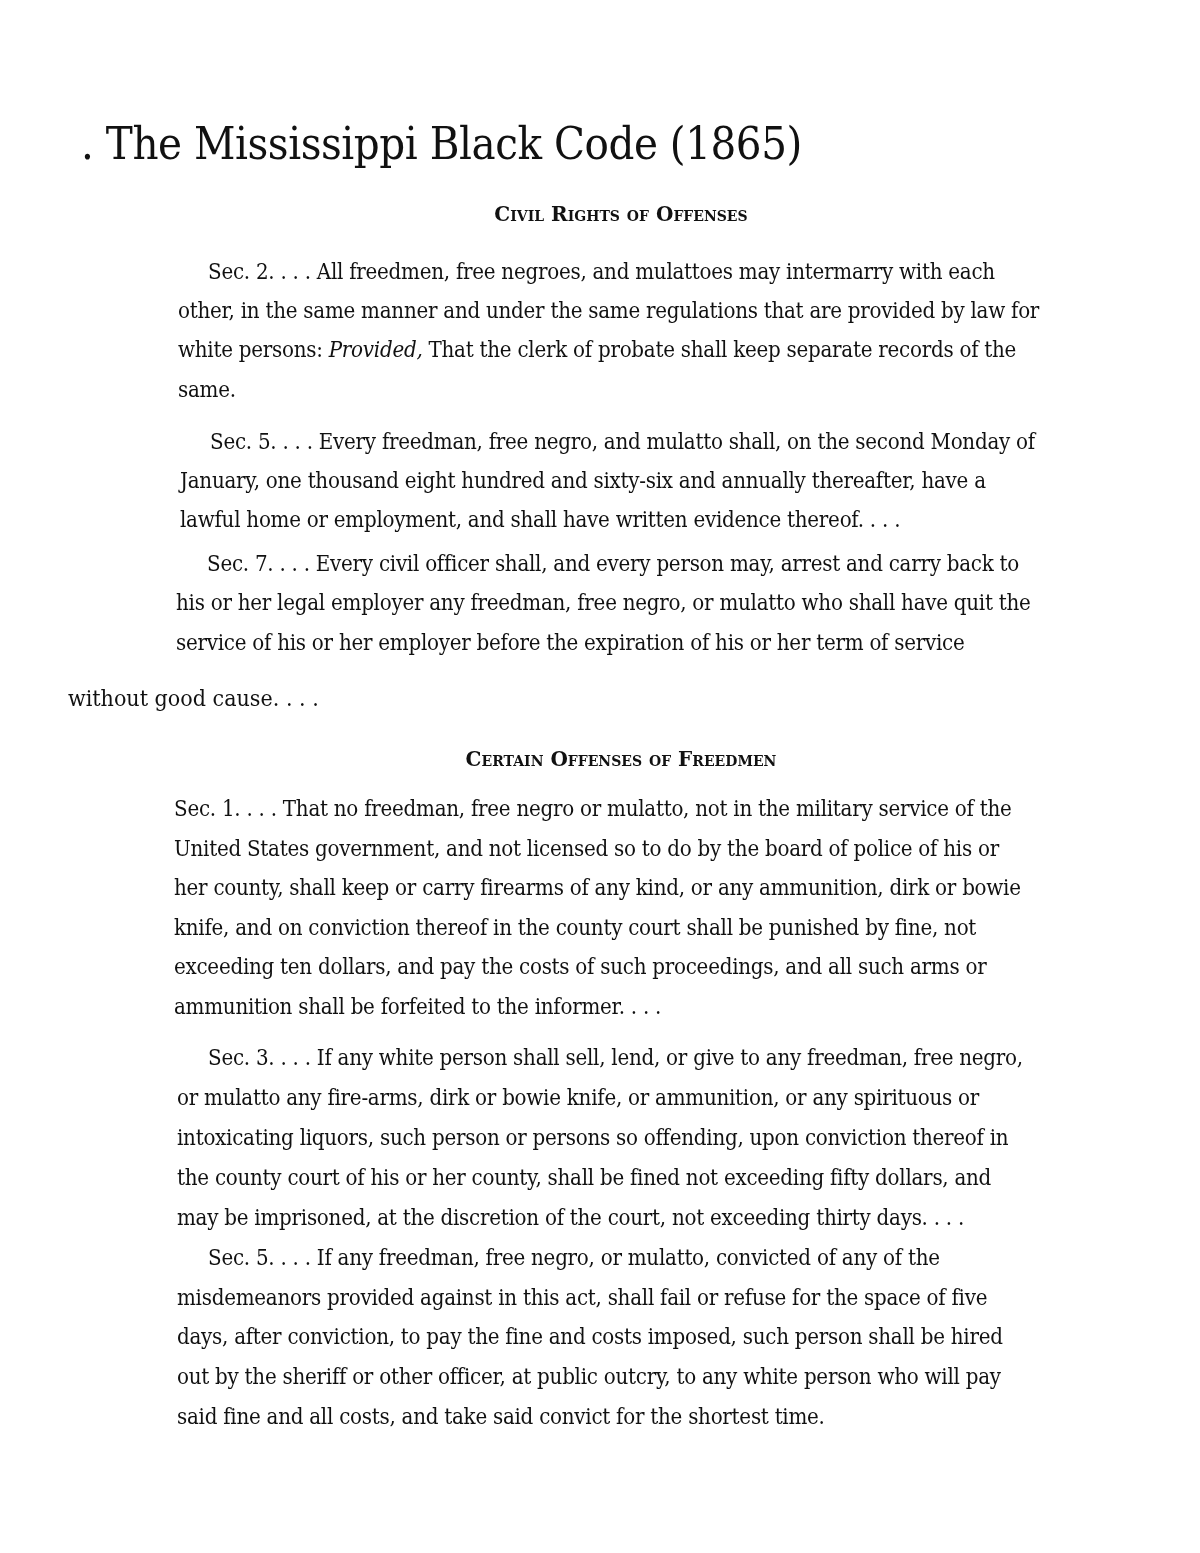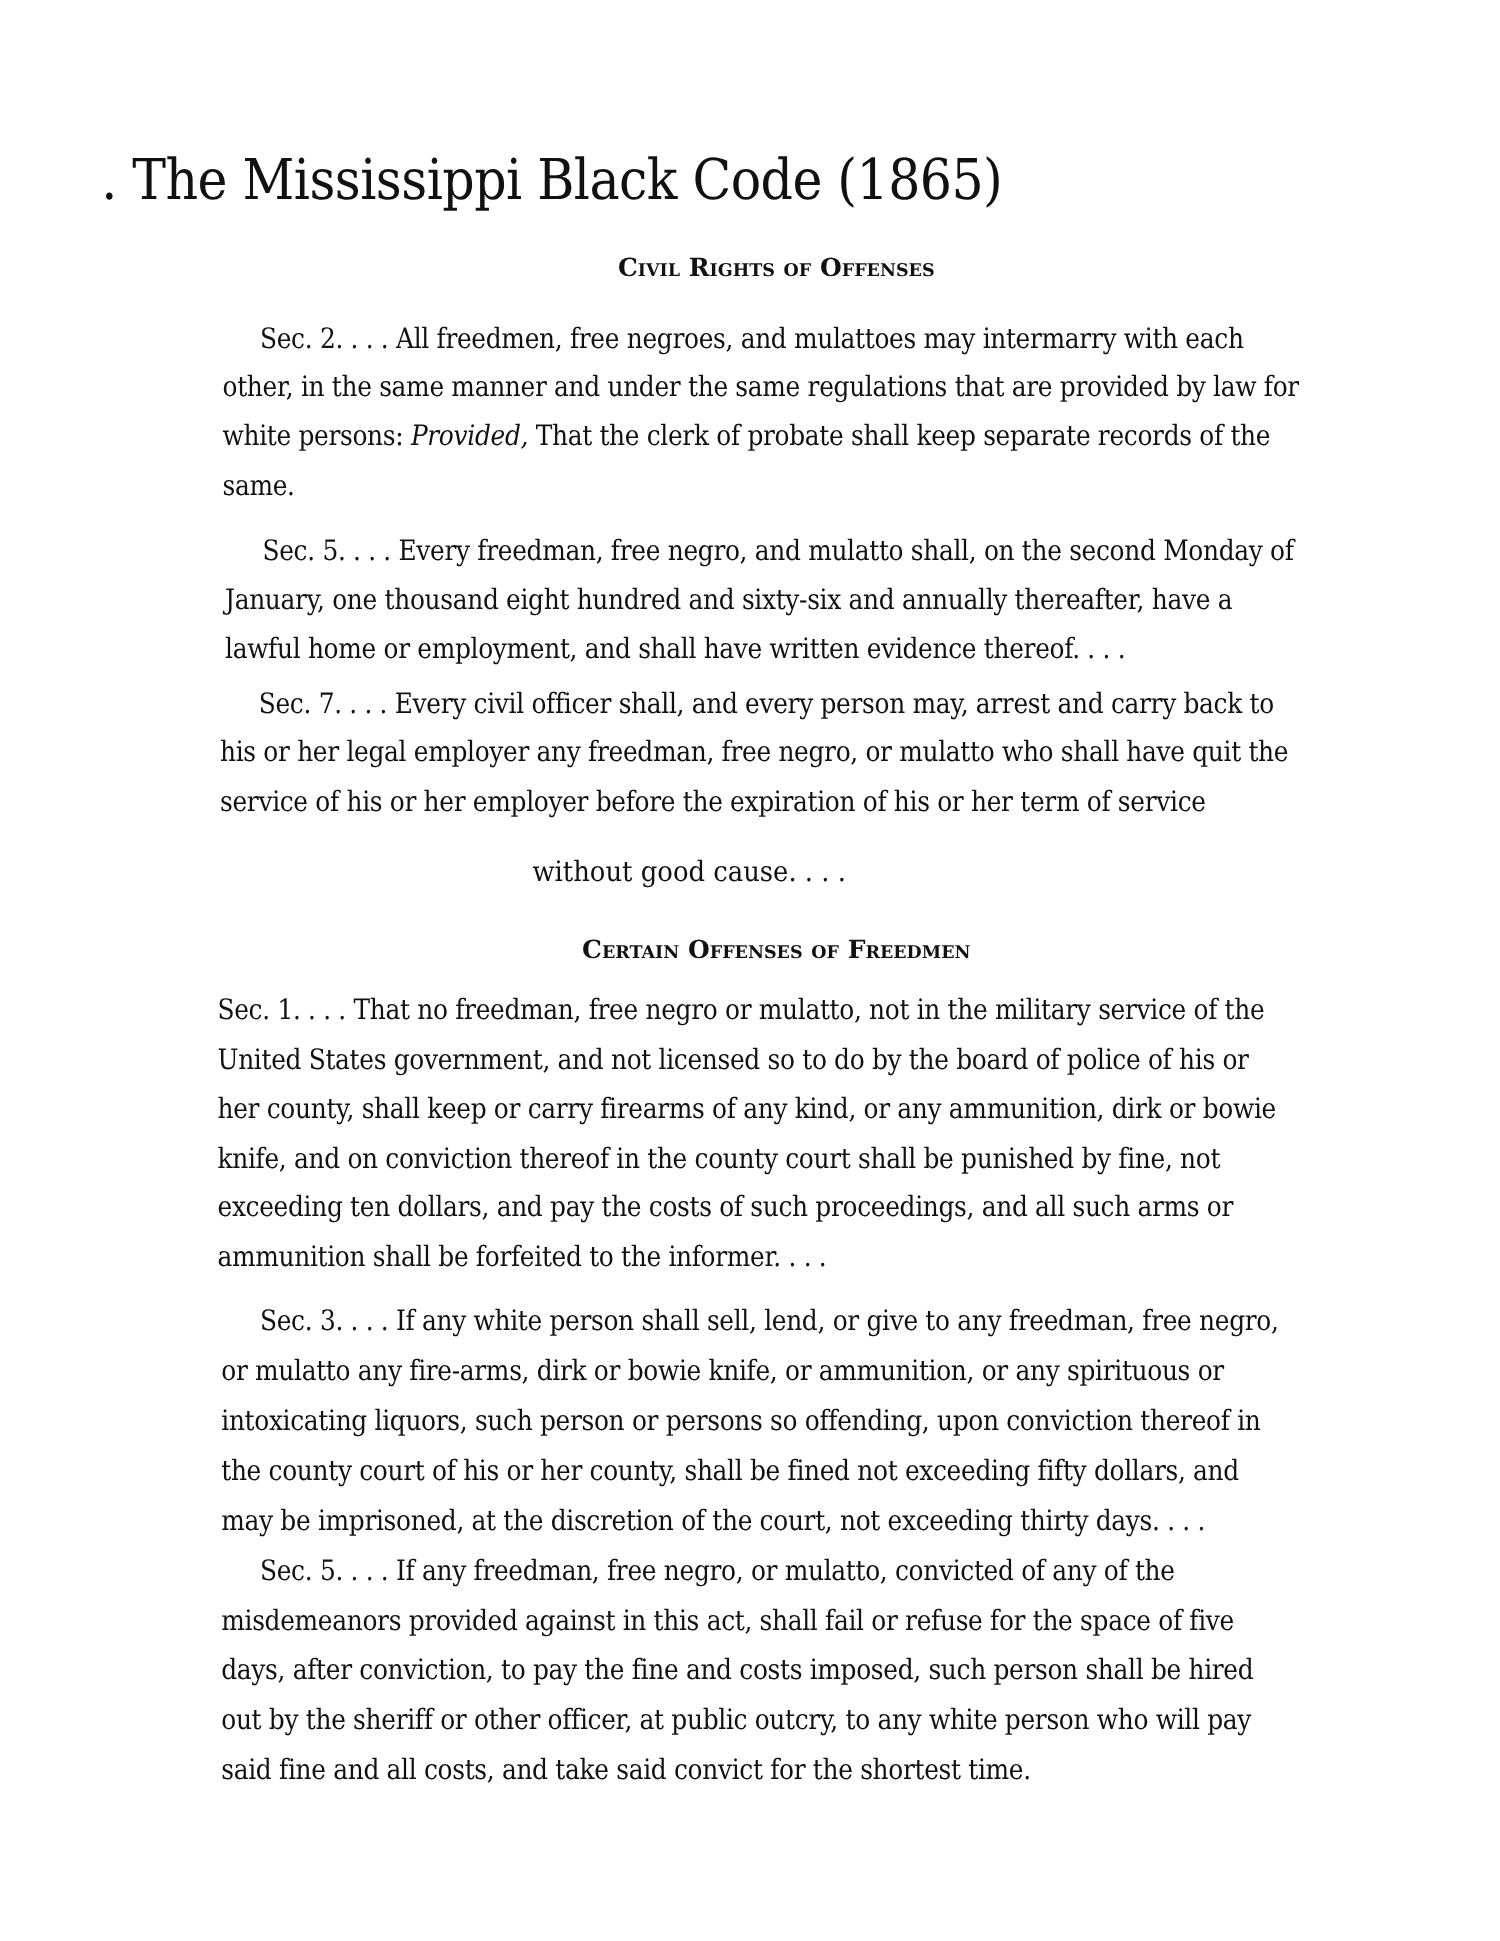--- a/index.html
+++ b/index.html
@@ -54,21 +54,21 @@
       font-size: 22.5px;
       line-height: 30px;
       letter-spacing: -0.3px;
       transform: scaleX(0.885);
       transform-origin: left center;
     }
     .center-line {
       position: absolute;
       left: 0;
       width: 988px;
-      text-align: center;
+      text-align: left;
       font-size: 22.5px;
       line-height: 30px;
       white-space: nowrap;
       padding-left: 36px;
     }
     .center-line span {
       display: inline-block;
       transform: scaleX(0.92);
     }
     em { font-style: italic; }

